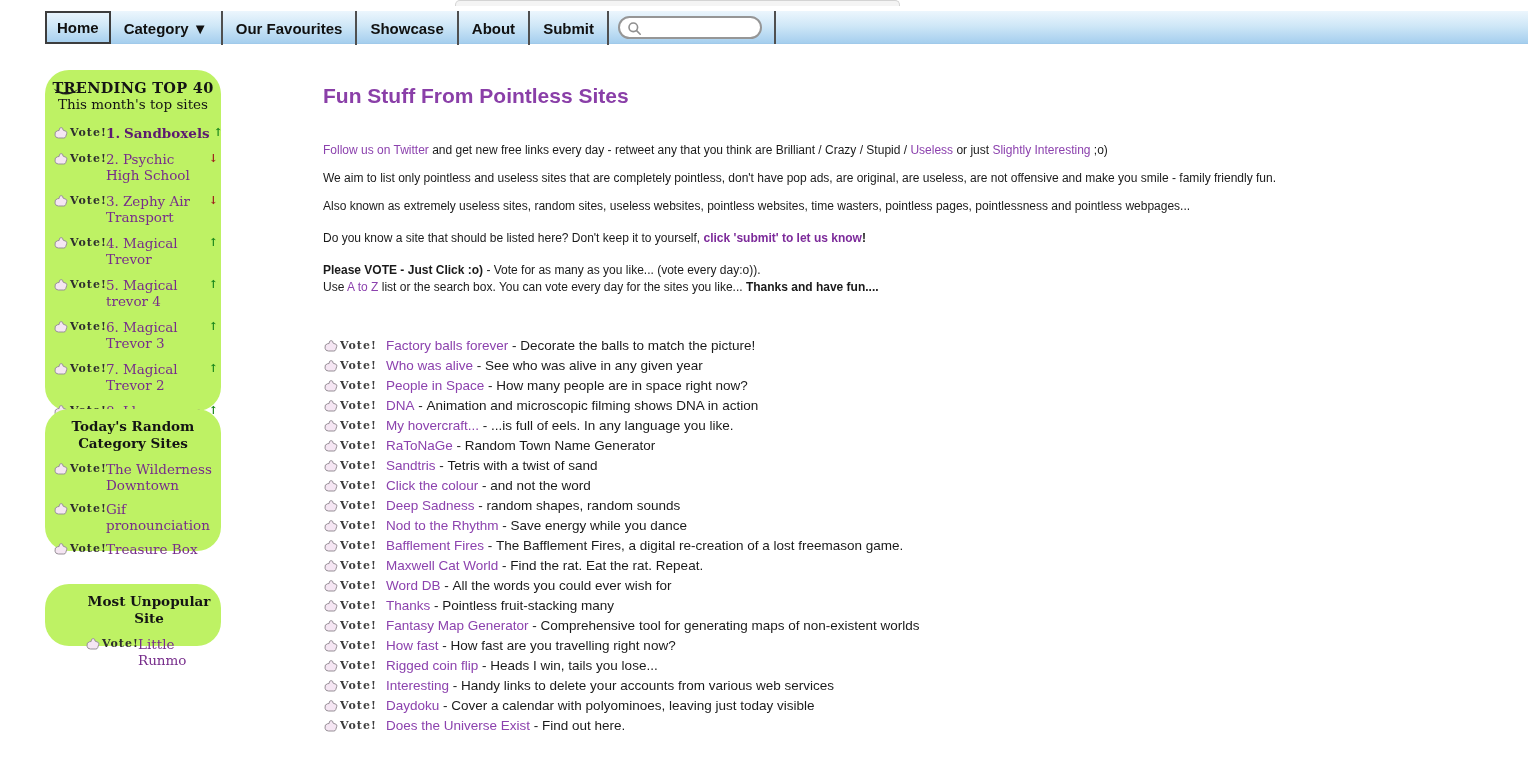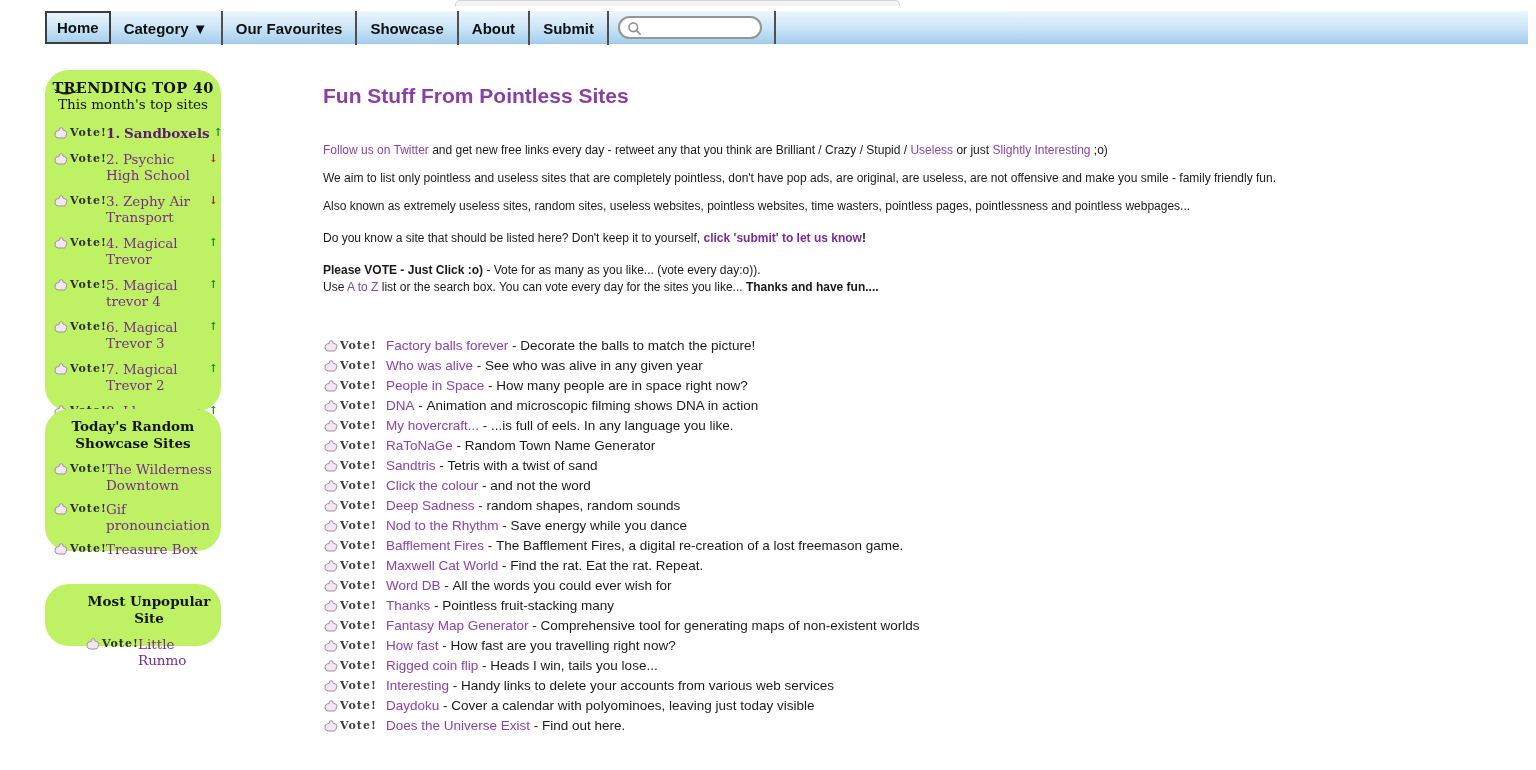--- a/index.html
+++ b/index.html
@@ -251,21 +251,21 @@
     </span>
     <span class="s-link"><span class="s-rank">10.</span><span>Cookie clicker</span></span>
     <span class="trend trend-down">↓</span>
   </div>
       </div>
   </section>
 
   <section class="sbox" id="box-random">
     <div class="sbox-title2">
       <div>Today's Random</div>
-      <div>Showcase Sites</div>
+      <div>Category Sites</div>
     </div>
     <div class="sbox-items" id="random-items">
         <div class="srow no-arrow">
     <span class="vote-cell">
       <svg class="hand" width="15" height="14" viewBox="0 0 15 14">
         <path d="M2 9.2 Q1.4 5.2 4.6 4.7 L6.1 4.5 Q6.1 1.6 8.1 1.6 Q10.1 1.6 10.1 4.1 L13 5.3 Q14.3 5.9 13.8 7.3 L12.7 10.7 Q12.3 12 10.8 12 L5.4 12 Q2.5 12 2 9.2 Z" fill="#f5e6f3" stroke="#979097" stroke-width="1"></path>
       </svg>
       <span class="vote-label">Vote!</span>
     </span>
     <span class="s-link">The Wilderness Downtown</span>

